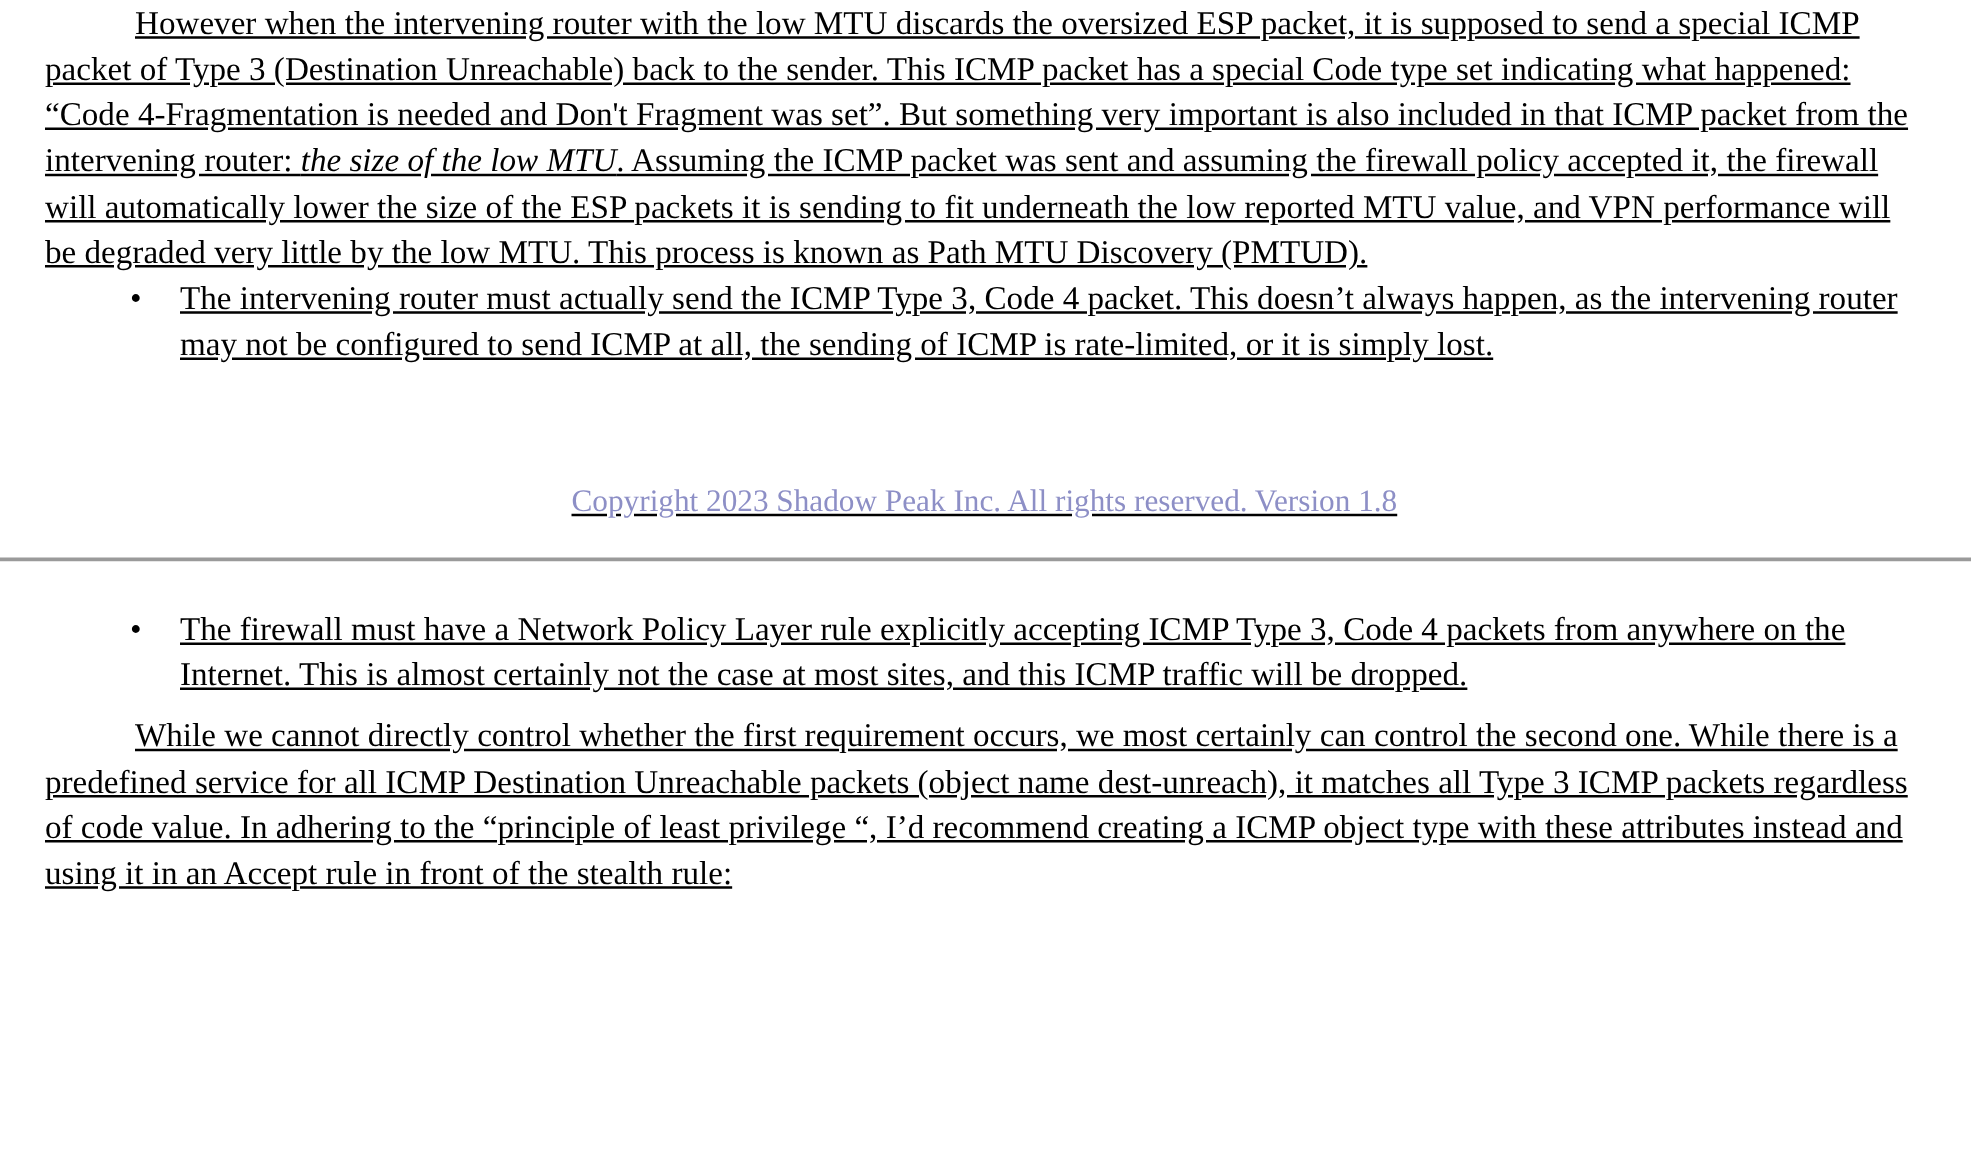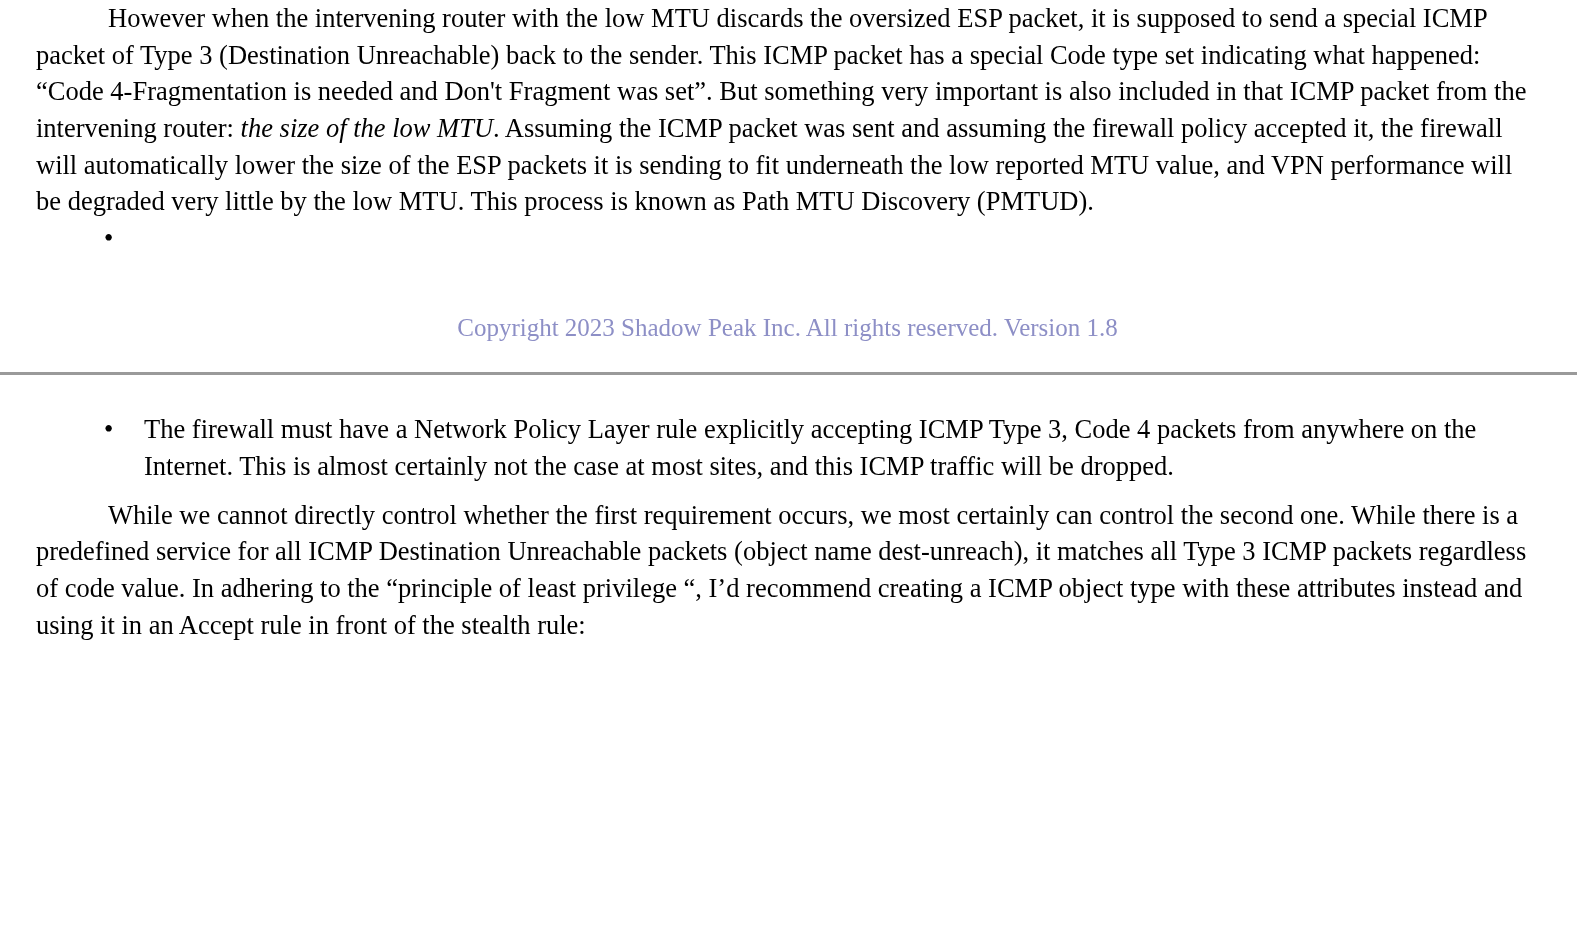--- a/index.html
+++ b/index.html
@@ -12,20 +12,21 @@
     height: 927px;
     font-family: "Liberation Serif", serif;
     color: #000000;
     overflow: hidden;
   }
   .page {
     position: relative;
     width: 1577px;
     height: 859px;
     box-sizing: border-box;
+    text-decoration: underline;
   }
   .doc-body {
     padding: 0 38px 0 36px;
   }
   p.para {
     font-size: 26.5px;
     line-height: 1.385;
     margin: 0 0 0 0;
     text-align: left;
     text-indent: 72px;
@@ -78,20 +79,21 @@
 <div class="page">
 
   <div class="doc-body">
 
     <p class="para"><span>However when the intervening router with the low MTU discards the oversized ESP packet, it is supposed to send a special ICMP packet of Type 3 (Destination Unreachable) back to the sender.  This ICMP packet has a special Code type set indicating what happened: “Code 4-Fragmentation is needed and Don't Fragment was set”.  But something very important is also included in that ICMP packet from the intervening router: </span><span class="italic">the size of the low MTU</span><span>.  Assuming the ICMP packet was sent and assuming the firewall policy accepted it, the firewall will automatically lower the size of the ESP packets it is sending to fit underneath the low reported MTU value, and VPN performance will be degraded very little by the low MTU.  This process is known as Path MTU Discovery (PMTUD).</span></p>
 
 
     <ul class="bullets">
       <li>
         <span class="bullet-dot">•</span>
+        <span>The intervening router must actually send the ICMP Type 3, Code 4 packet.  This doesn’t always happen, as the intervening router may not be configured to send ICMP at all, the sending of ICMP is rate-limited, or it is simply lost.</span>
       </li>
     </ul>
 
     <div class="footer-block">
       <span class="fline">Copyright 2023 Shadow Peak Inc.  All rights reserved.  Version 1.8</span>
     </div>
 
   </div>
 
   <div class="page-break"></div>

